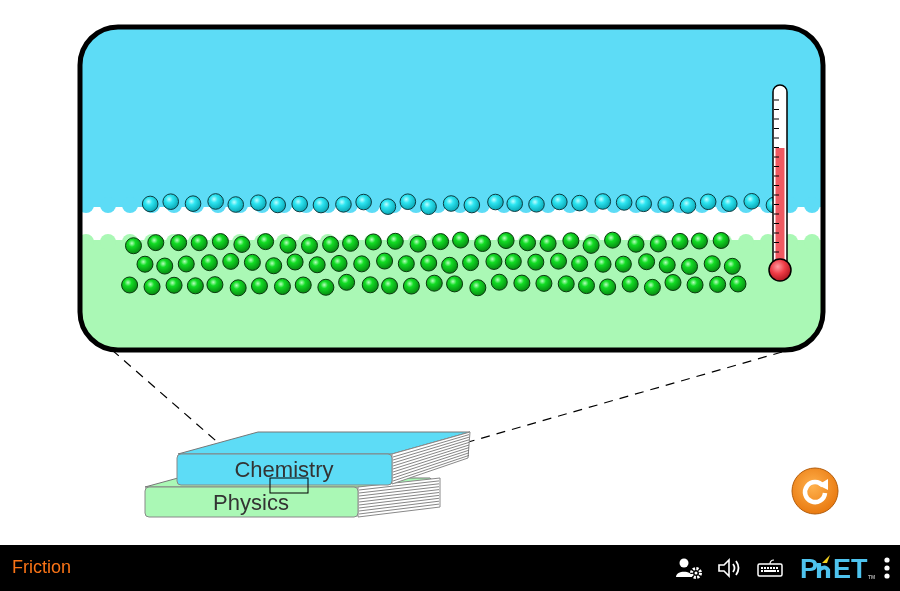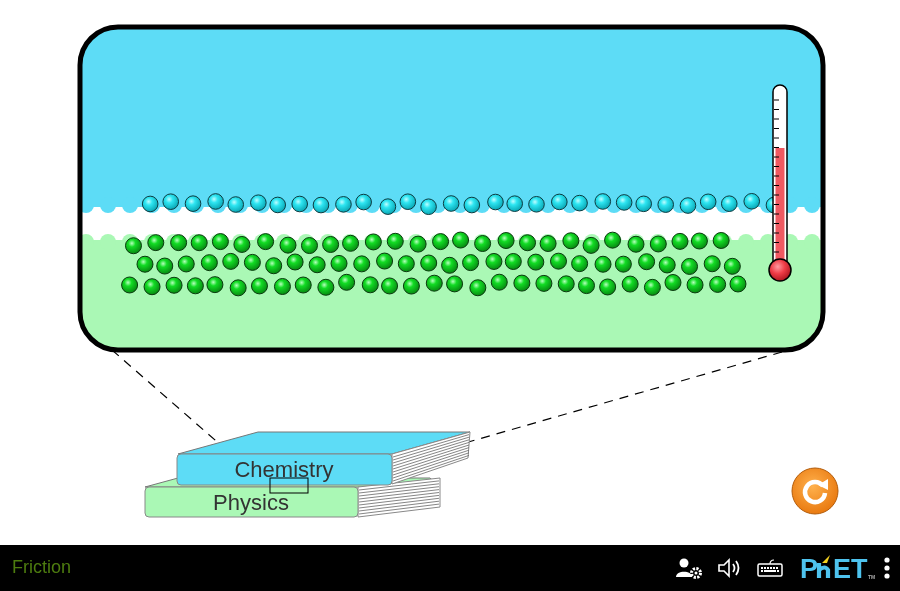--- a/index.html
+++ b/index.html
@@ -1,19 +1,19 @@
 <!DOCTYPE html>
 <html><head>
 <meta charset="utf-8">
 <style>
   html, body { margin: 0; padding: 0; }
   body { width: 900px; height: 591px; position: relative; overflow: hidden; background: #ffffff; font-family: "Liberation Sans", sans-serif; }
   #scene { position: absolute; left: 0; top: 0; width: 900px; height: 545px; }
   #navbar { position: absolute; left: 0; top: 545px; width: 900px; height: 46px; background: #000000; }
-  .nav-title { position: absolute; left: 12px; top: 12px; color: #4d7c0f; font-size: 18px; font-family: "Liberation Sans", sans-serif; }
+  .nav-title { position: absolute; left: 12px; top: 12px; color: #f97316; font-size: 18px; font-family: "Liberation Sans", sans-serif; }
   .nav-icon { position: absolute; top: 8px; height: 30px; display: flex; align-items: center; justify-content: center; cursor: pointer; }
   .phet-logo { position: absolute; left: 800px; top: 8px; height: 30px; font-family: "Liberation Sans", sans-serif; font-weight: bold; font-size: 26px; letter-spacing: 0px; color: #4ec3ee; display:flex; align-items:center; }
   .reset-btn { position: absolute; left: 790px; top: 466px; width: 50px; height: 50px; cursor: pointer; }
 </style>
 </head>
 <body>
 
 <div id="scene">
   <svg width="900" height="545" viewBox="0 0 900 545" xmlns="http://www.w3.org/2000/svg">
     <defs>

